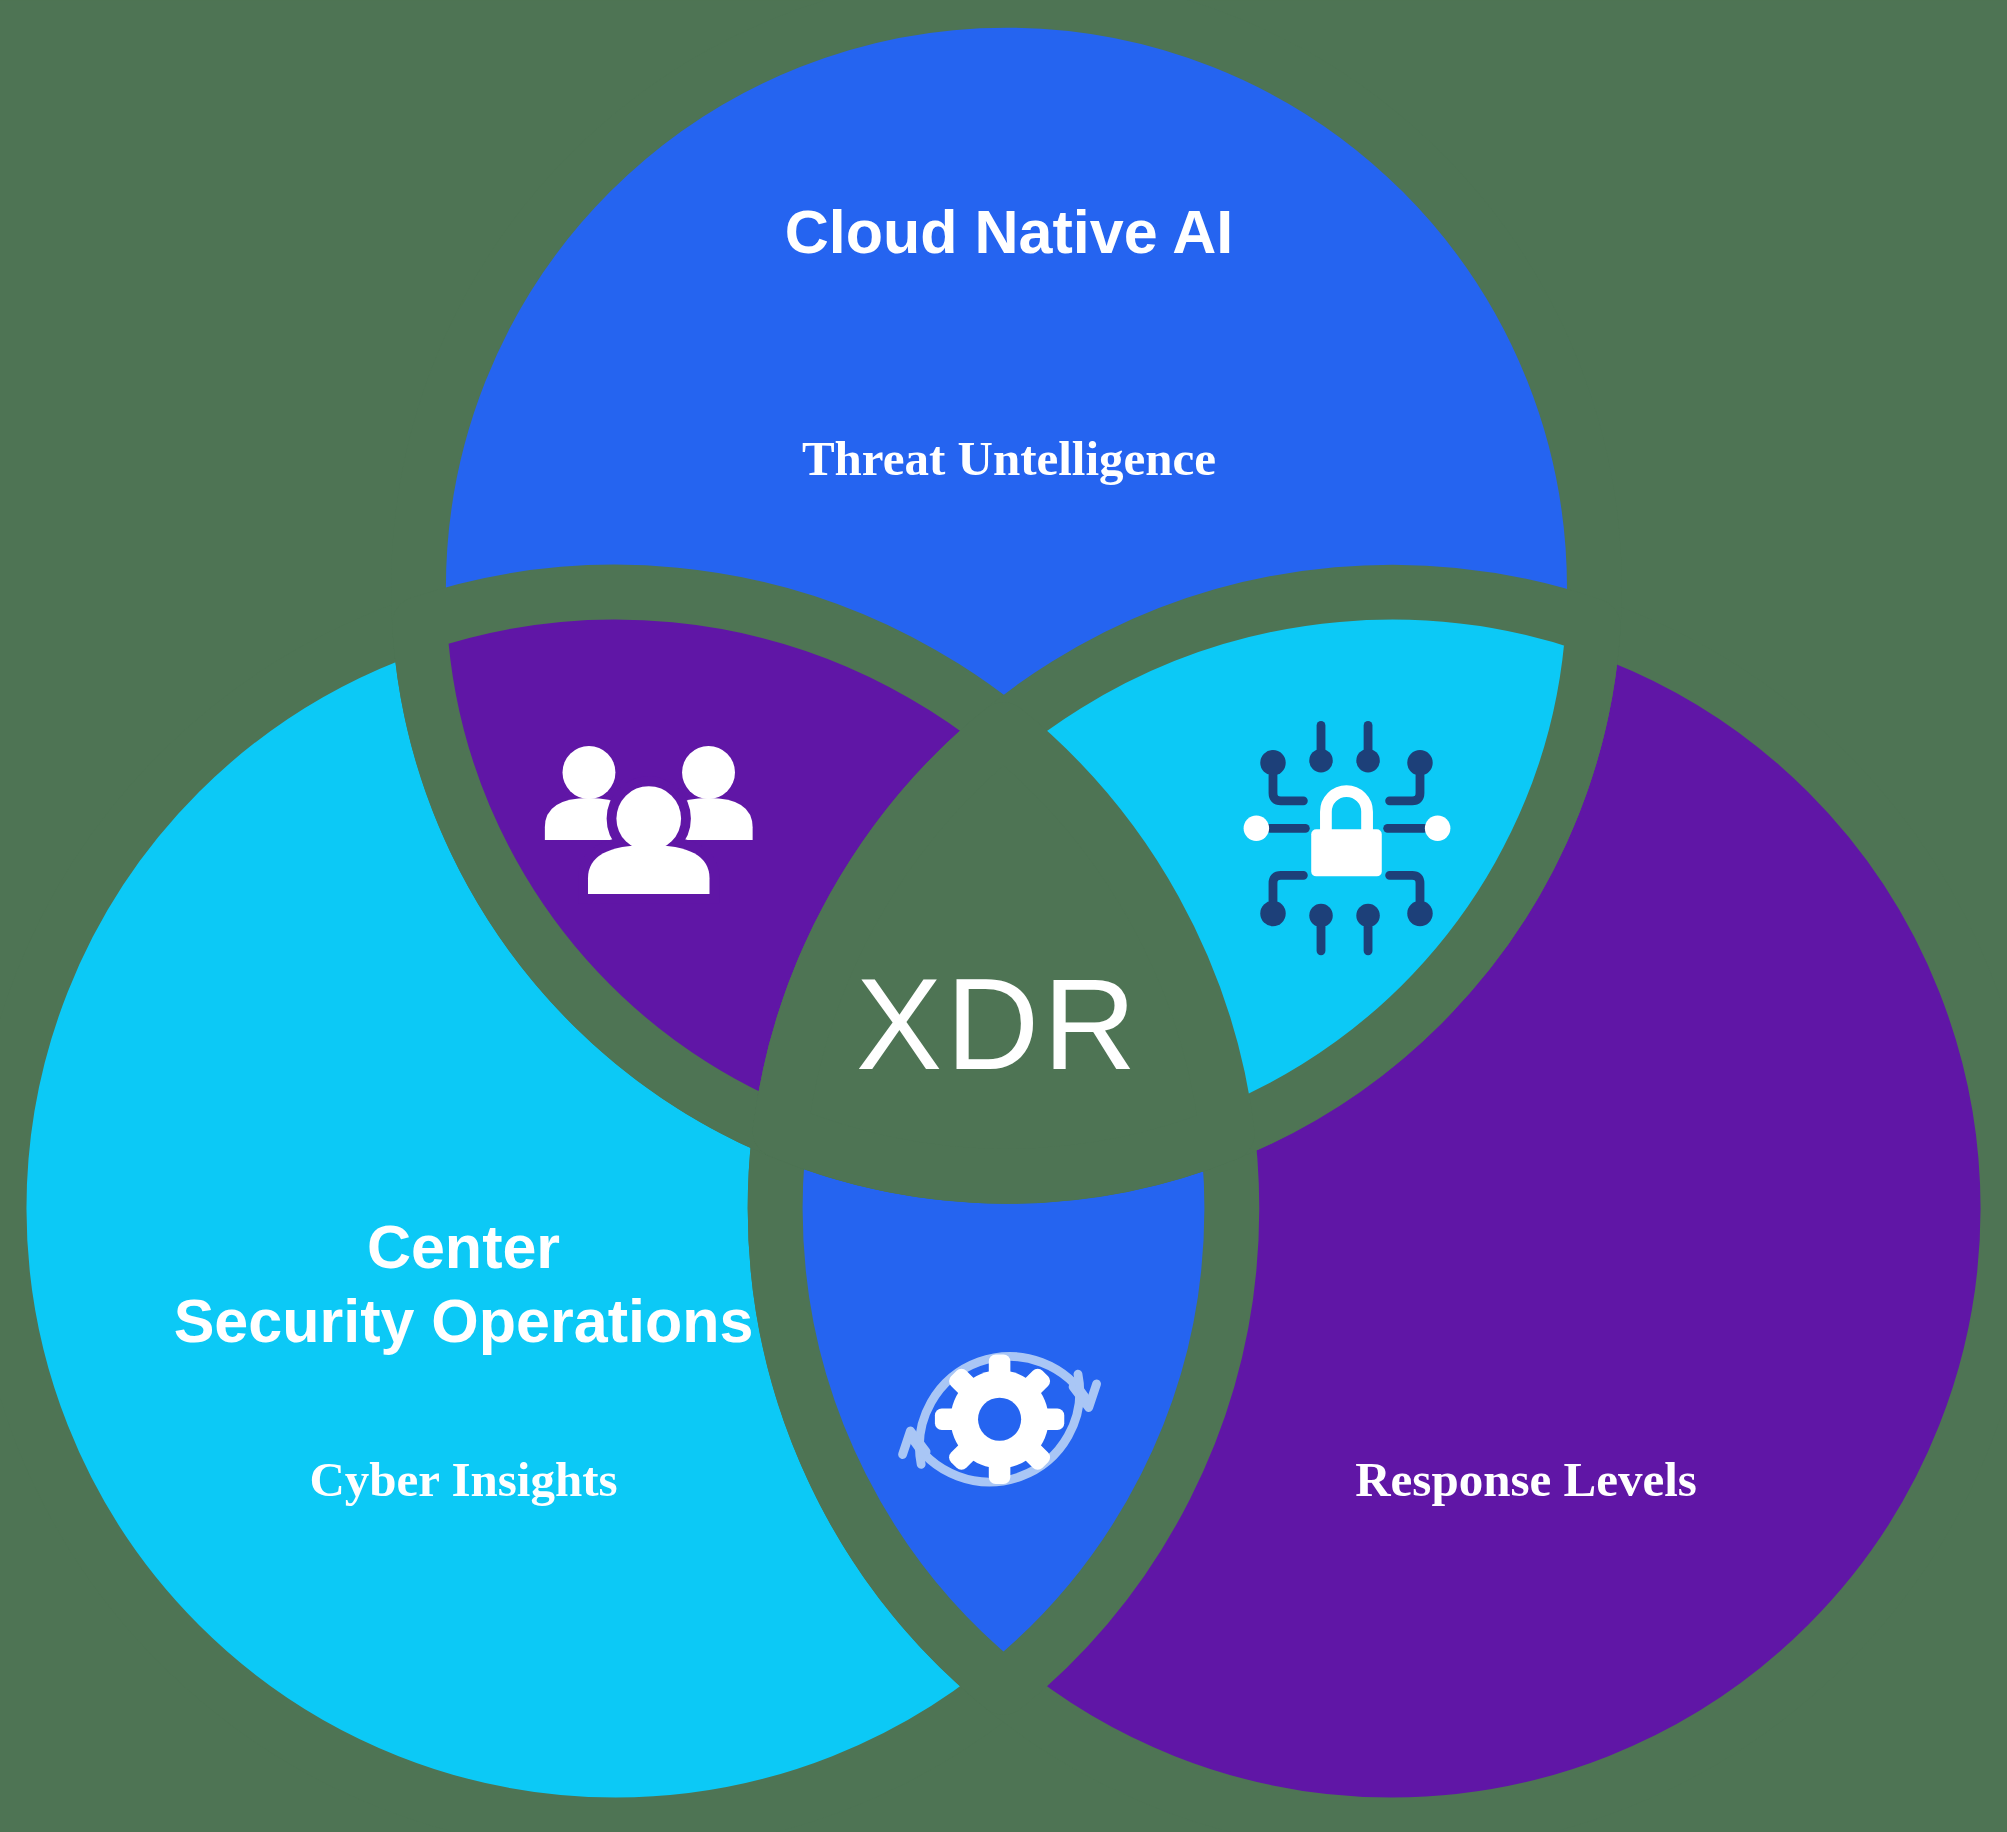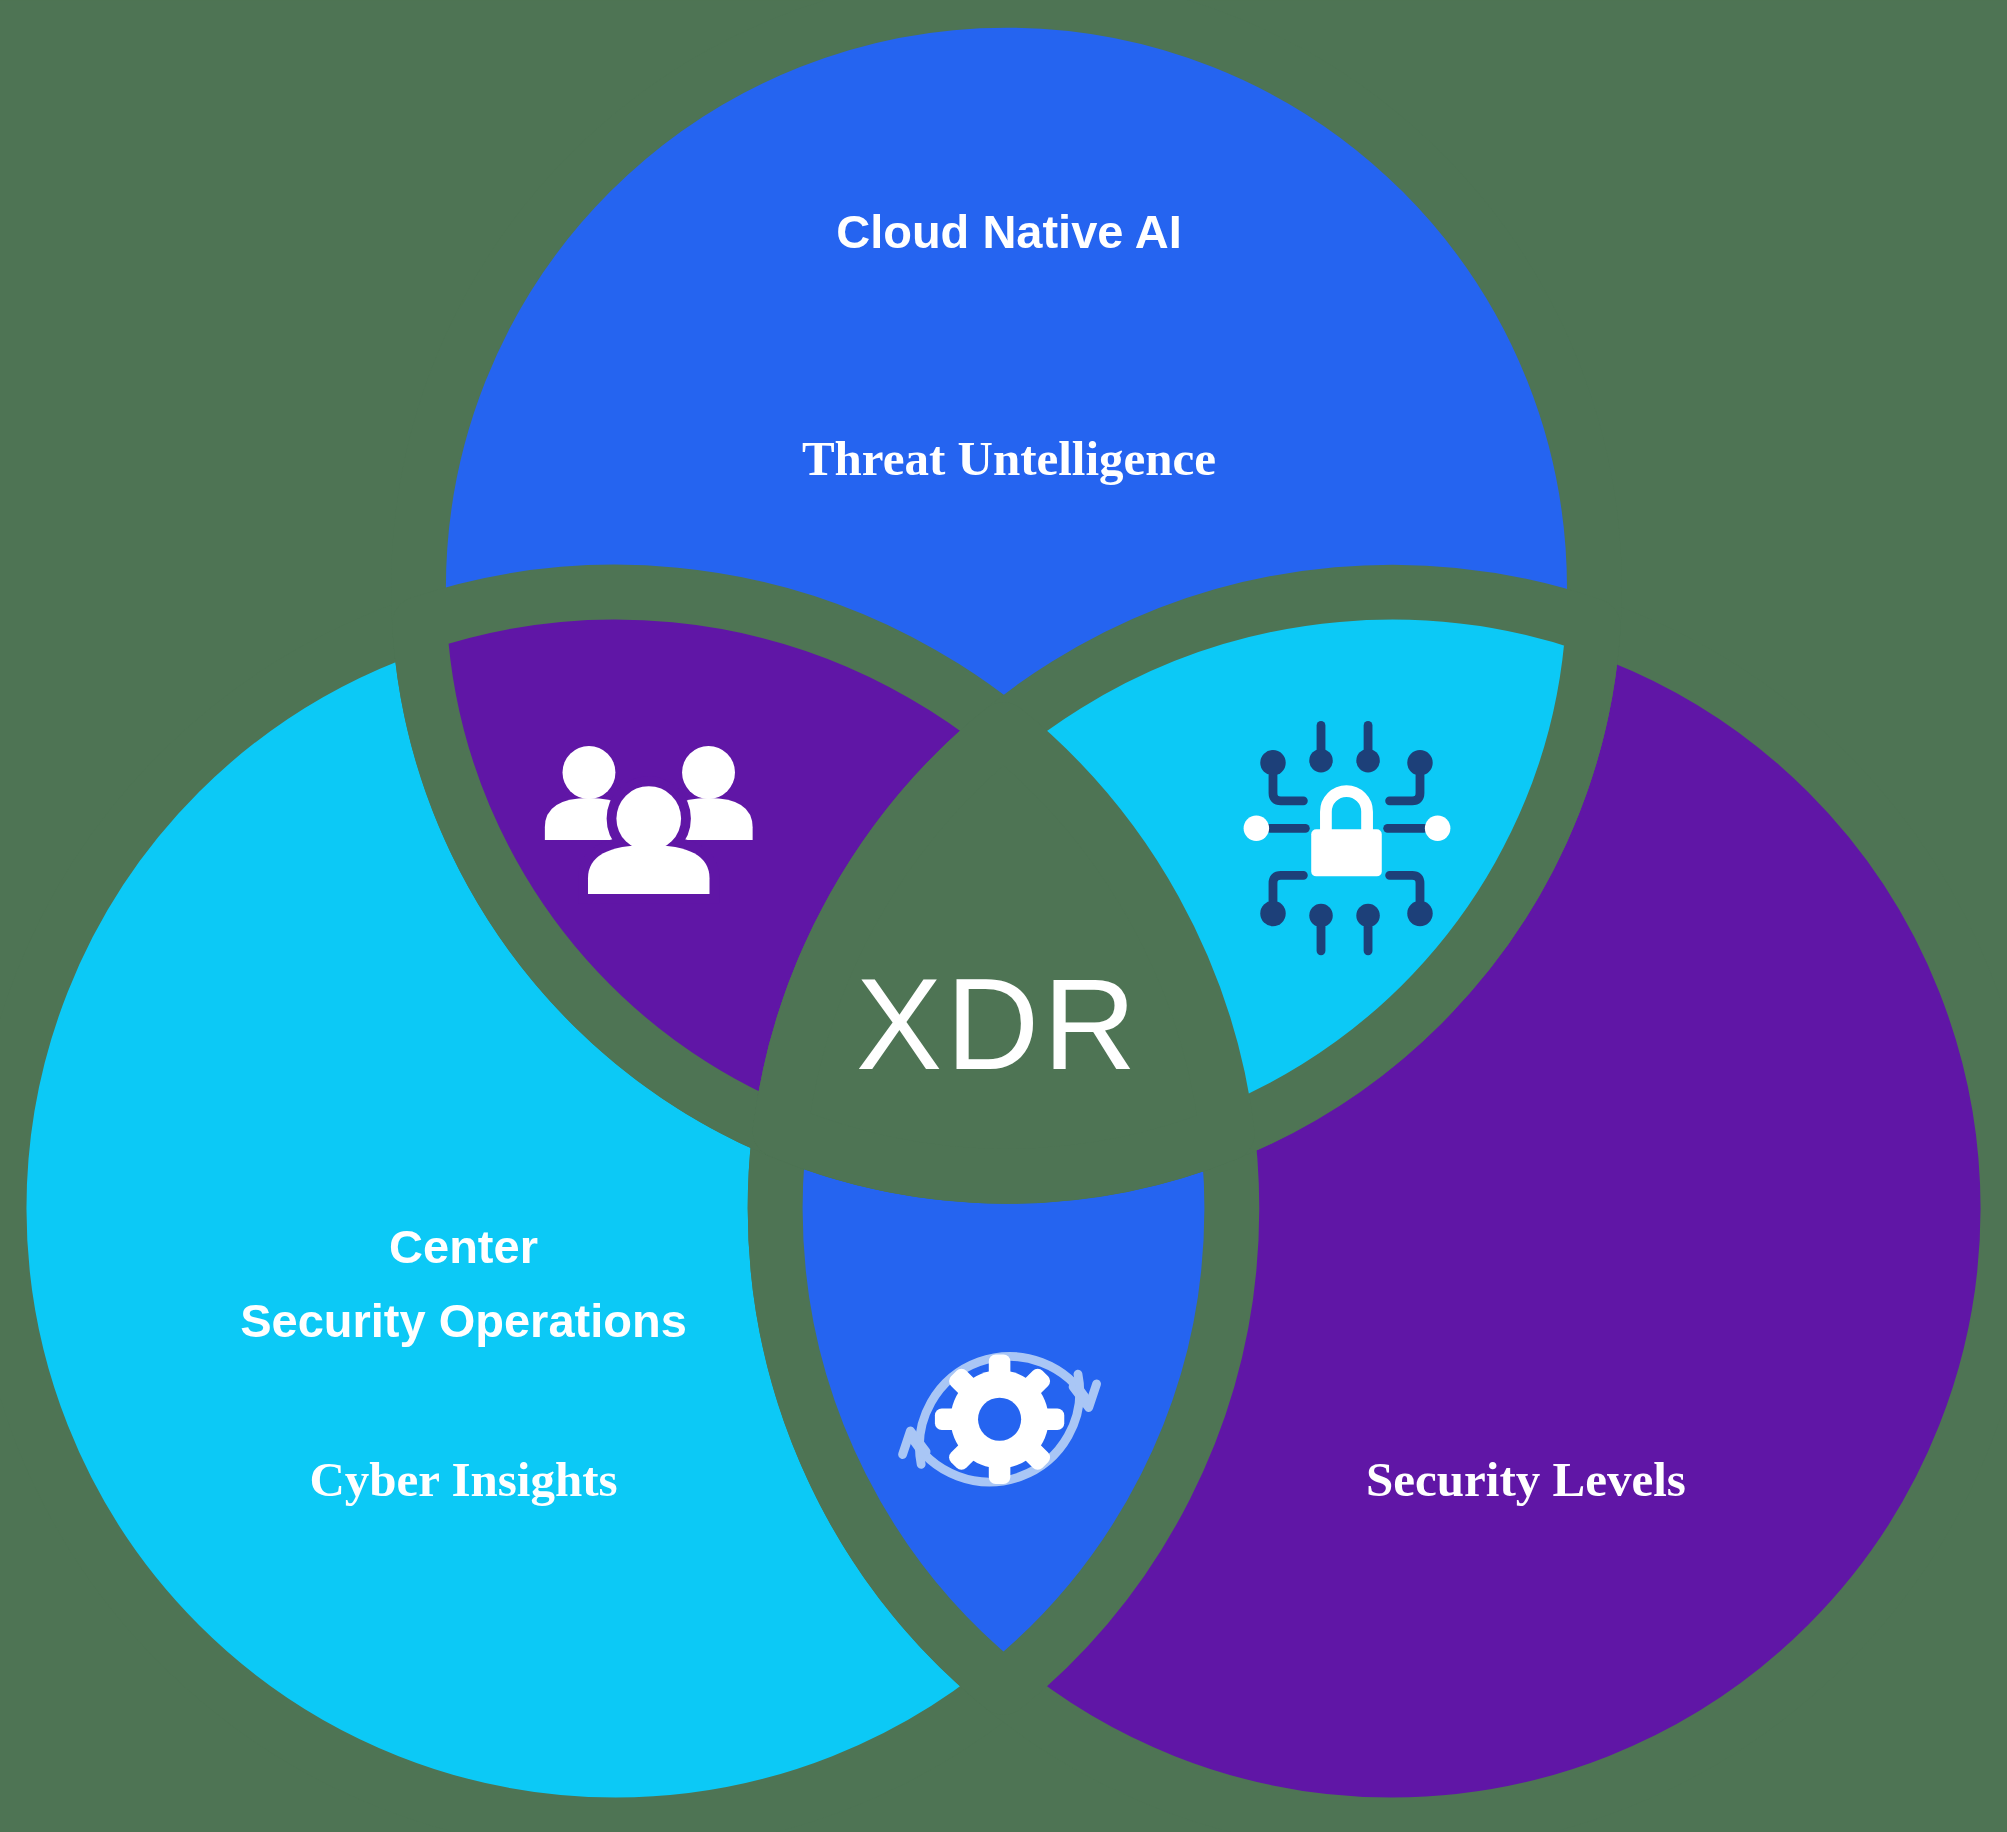--- a/index.html
+++ b/index.html
@@ -12,21 +12,21 @@
   .stage svg{position:absolute;left:0;top:0;}
   
   .gap{stroke:#4E7454;stroke-width:56;stroke-linejoin:round;}
   .white{fill:#FFFFFF;}
   .navyline{fill:none;stroke-width:9;stroke-linecap:round;}
   .shackle{fill:none;stroke:#FFFFFF;stroke-width:12;stroke-linecap:butt;}
   .halo{fill:none;stroke-width:20;}
   .arrow{fill:none;stroke-width:9;stroke-linecap:round;stroke-linejoin:round;}
   .label{
     position:absolute;color:#FFFFFF;text-align:center;
-    font-weight:700;font-size:47px;line-height:74px;
+    font-weight:700;font-size:61px;line-height:74px;
   }
   .sublabel{
     position:absolute;color:#FFFFFF;text-align:center;
     font-weight:700;font-size:49px;line-height:74px;font-family:Liberation Serif, serif;
   }
   .xdr{
     position:absolute;color:#FFFFFF;text-align:center;
     font-weight:400;font-size:129px;line-height:129px;letter-spacing:3.9px;
   }
 </style>
@@ -115,18 +115,18 @@
     <div>Cloud Native AI</div>
   </div>
   <div class="sublabel" style="left:568px;top:422px;width:882px;">Threat Untelligence</div>
 
   <div class="label" style="left:22.5px;top:1210px;width:882px;">
     <div>Center</div>
     <div>Security Operations</div>
   </div>
   <div class="sublabel" style="left:22.5px;top:1443px;width:882px;">Cyber Insights</div>
 
-  <div class="sublabel" style="left:1085px;top:1443px;width:882px;">Security Levels</div>
+  <div class="sublabel" style="left:1085px;top:1443px;width:882px;">Response Levels</div>
 
   <div class="xdr" style="left:802px;top:960px;width:392px;">XDR</div>
 
 </div>
 
 
 </body></html>

